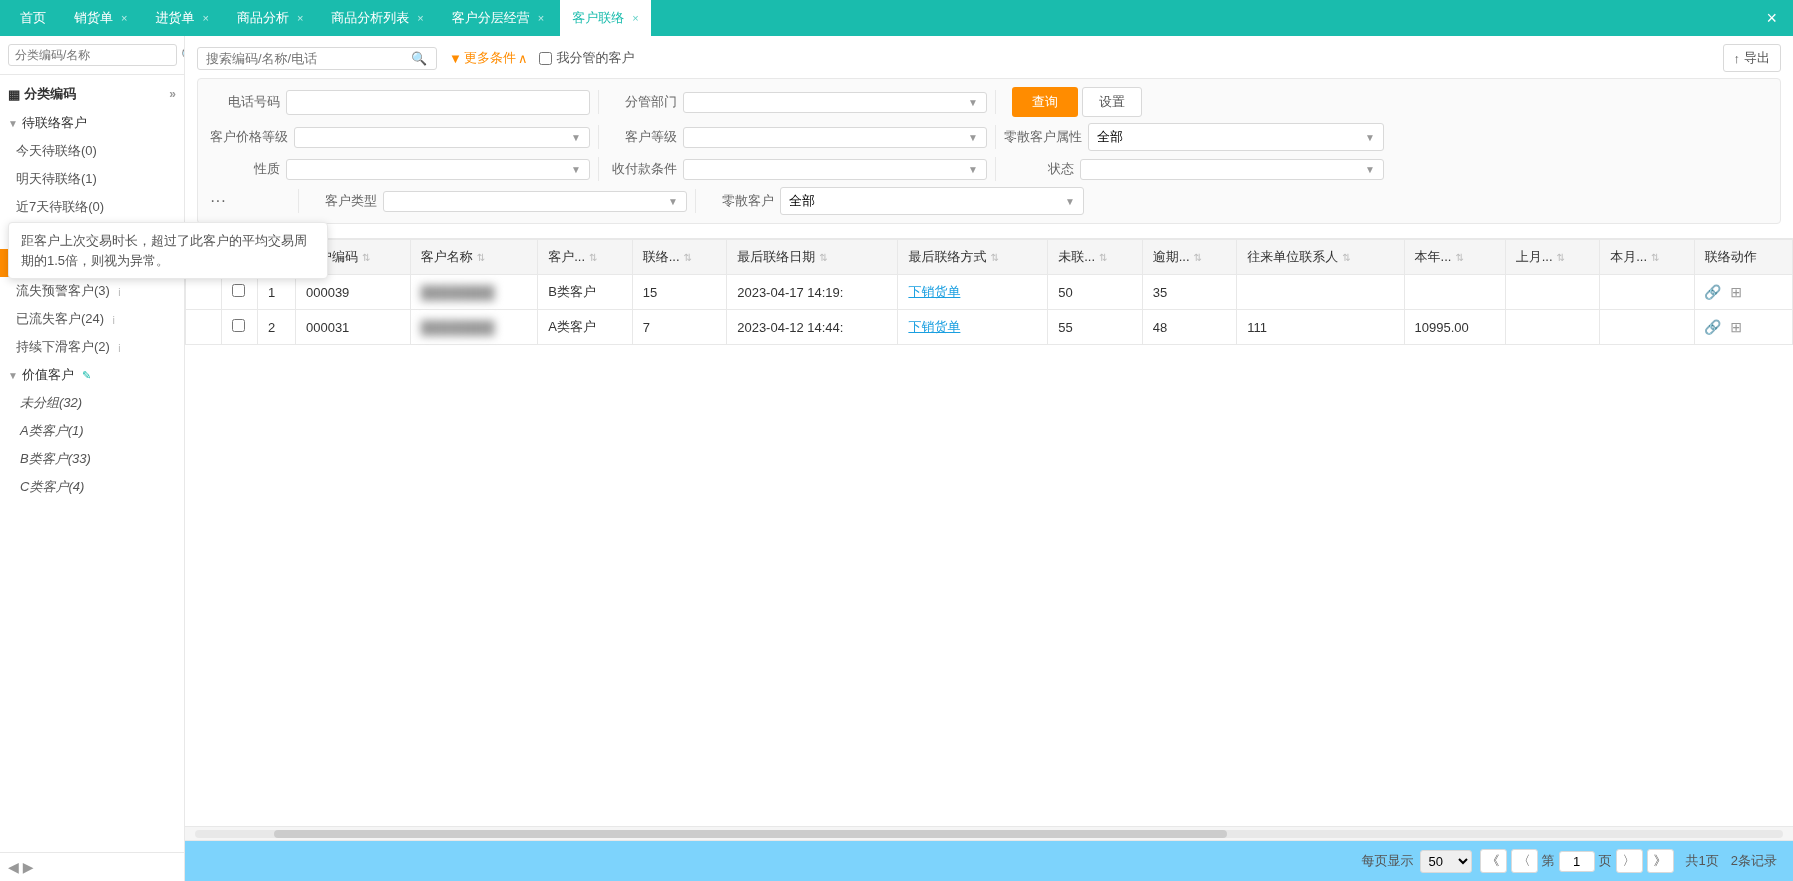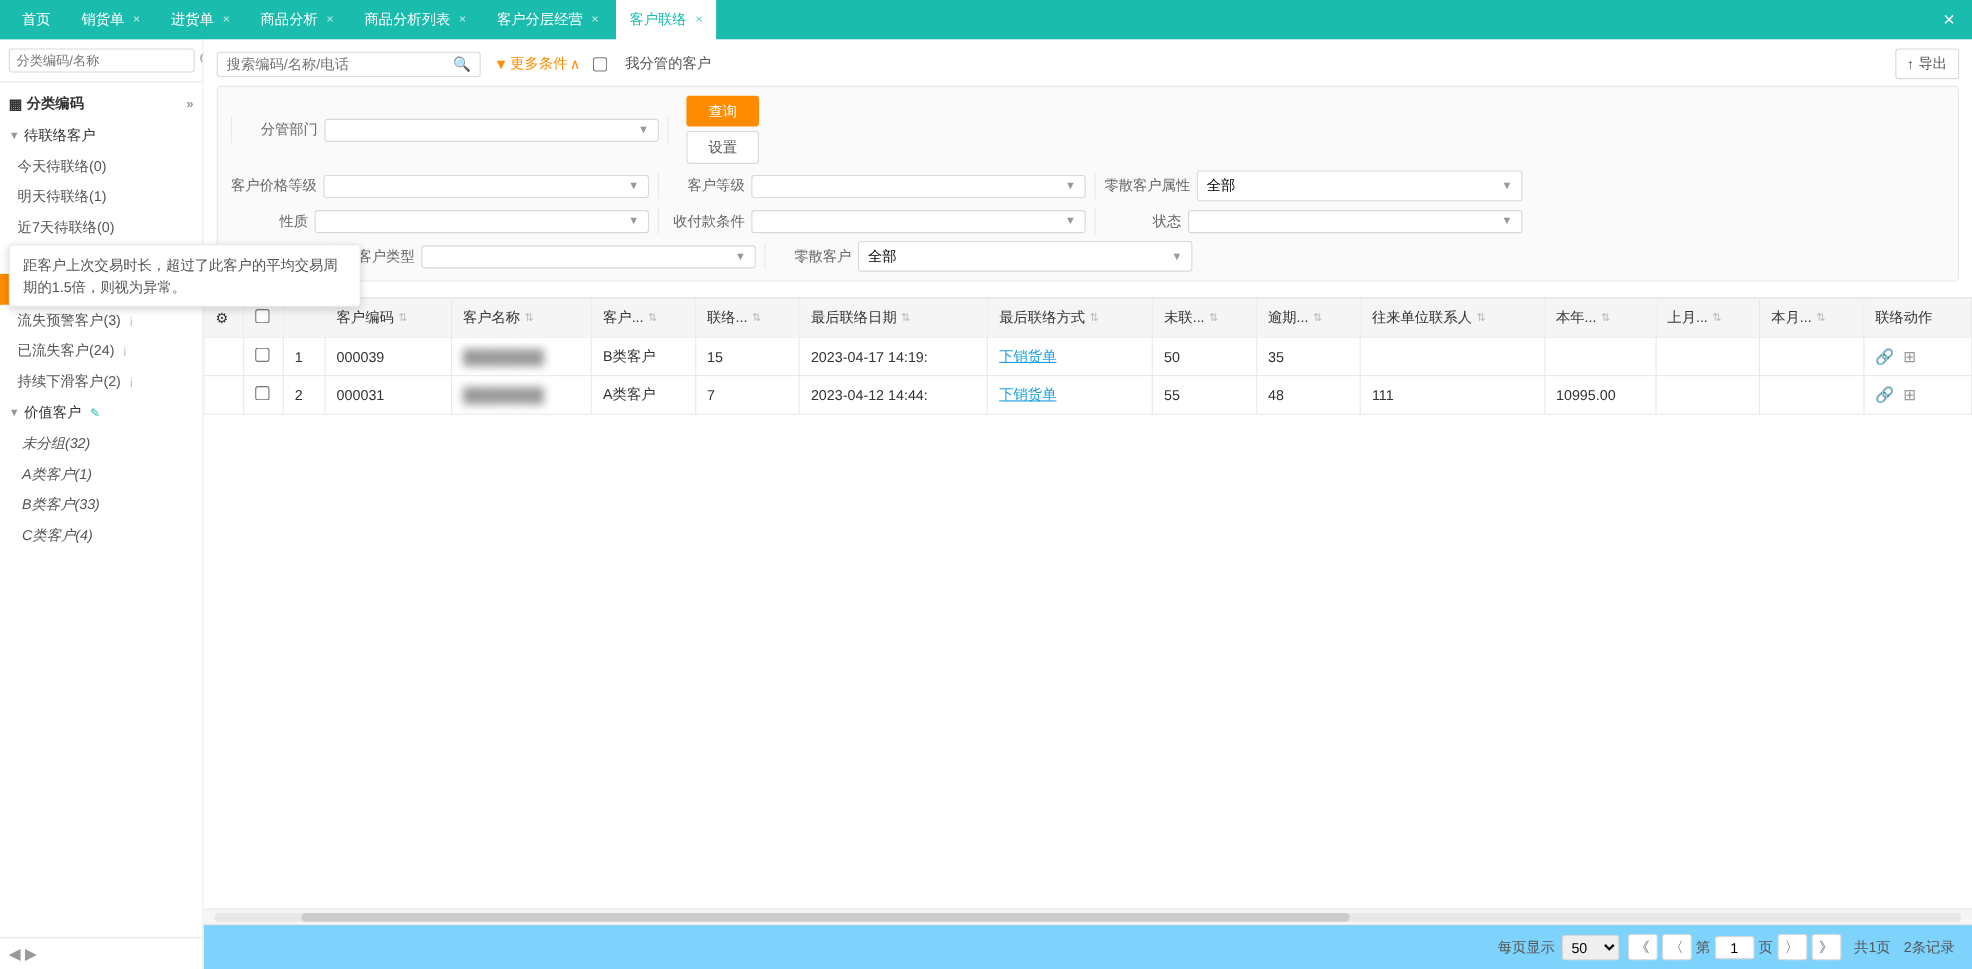--- a/index.html
+++ b/index.html
@@ -33,37 +33,37 @@
     
     .content { flex: 1; display: flex; flex-direction: column; overflow: hidden; background: #fff; }
 
     
     .filter-bar { padding: 8px 12px; border-bottom: 1px solid #e8e8e8; background: #fff; }
     .filter-row1 { display: flex; align-items: center; gap: 12px; margin-bottom: 6px; }
     .search-box { display: flex; align-items: center; border: 1px solid #d9d9d9; border-radius: 3px; padding: 3px 8px; gap: 4px; width: 240px; }
     .search-box input { border: none; outline: none; flex: 1; font-size: 13px; }
     .search-box-icon { color: #1abcad; cursor: pointer; }
     .more-conditions { color: #ff8c00; cursor: pointer; display: flex; align-items: center; gap: 2px; }
-    .my-customers { display: flex; align-items: center; gap: 16px; color: #555; cursor: pointer; }
+    .my-customers { display: flex; align-items: center; gap: 4px; color: #555; cursor: pointer; }
     .my-customers input[type=checkbox] { cursor: pointer; }
     .export-btn { margin-left: auto; display: flex; align-items: center; gap: 4px; color: #555; cursor: pointer; border: 1px solid #d9d9d9; border-radius: 3px; padding: 4px 10px; }
 
     
     .adv-filter { background: #fafafa; border: 1px solid #e8e8e8; border-radius: 4px; padding: 8px 12px; margin-bottom: 6px; }
     .adv-row { display: flex; align-items: center; gap: 8px; margin-bottom: 6px; }
     .adv-row:last-child { margin-bottom: 0; }
     .filter-field { display: flex; align-items: center; gap: 6px; flex: 1; }
     .filter-label { color: #666; white-space: nowrap; min-width: 70px; text-align: right; }
     .filter-input { flex: 1; border: 1px solid #d9d9d9; border-radius: 3px; padding: 4px 8px; font-size: 13px; outline: none; }
     .filter-select { flex: 1; border: 1px solid #d9d9d9; border-radius: 3px; padding: 4px 8px; font-size: 13px; outline: none; display: flex; align-items: center; justify-content: space-between; cursor: pointer; background: #fff; }
     .filter-select .arrow { color: #999; font-size: 10px; }
     .filter-divider { width: 1px; background: #e8e8e8; height: 24px; }
     .query-btn { background: #ff8c00; color: #fff; border: none; border-radius: 3px; padding: 5px 20px; cursor: pointer; font-size: 13px; }
     .settings-btn { background: #fff; color: #555; border: 1px solid #d9d9d9; border-radius: 3px; padding: 5px 16px; cursor: pointer; font-size: 13px; }
-    .btn-group { display: flex; flex-direction: column; gap: 4px; margin-left: 8px; }
+    .btn-group { display: flex; flex-direction: row; gap: 4px; margin-left: 8px; }
     .more-btn { color: #666; cursor: pointer; font-size: 16px; }
 
     
     .table-area { flex: 1; overflow: auto; }
     .data-table { width: 100%; border-collapse: collapse; }
     .data-table th { background: #f5f5f5; border: 1px solid #e8e8e8; padding: 8px 10px; text-align: left; color: #333; font-weight: normal; white-space: nowrap; position: sticky; top: 0; z-index: 2; }
     .data-table td { border: 1px solid #e8e8e8; padding: 8px 10px; color: #333; white-space: nowrap; }
     .sort-icon { color: #bbb; font-size: 10px; margin-left: 2px; cursor: pointer; }
     .th-content { display: flex; align-items: center; gap: 2px; }
     .settings-col { width: 36px; }
@@ -226,20 +226,24 @@
         </div>
         <div class="export-btn" style="margin-left:auto;">
           <span>↑</span>
           <span>导出</span>
         </div>
       </div>
 
       <div class="adv-filter">
 
         <div class="adv-row">
+          <div class="filter-field" style="max-width:380px;">
+            <span class="filter-label">电话号码</span>
+            <input class="filter-input" type="text" style="">
+          </div>
           <div class="filter-divider"></div>
           <div class="filter-field" style="max-width:380px;">
             <span class="filter-label">分管部门</span>
             <div class="filter-select">
               <span></span>
               <span class="arrow">▼</span>
             </div>
           </div>
           <div class="filter-divider"></div>
           <div class="btn-group">

